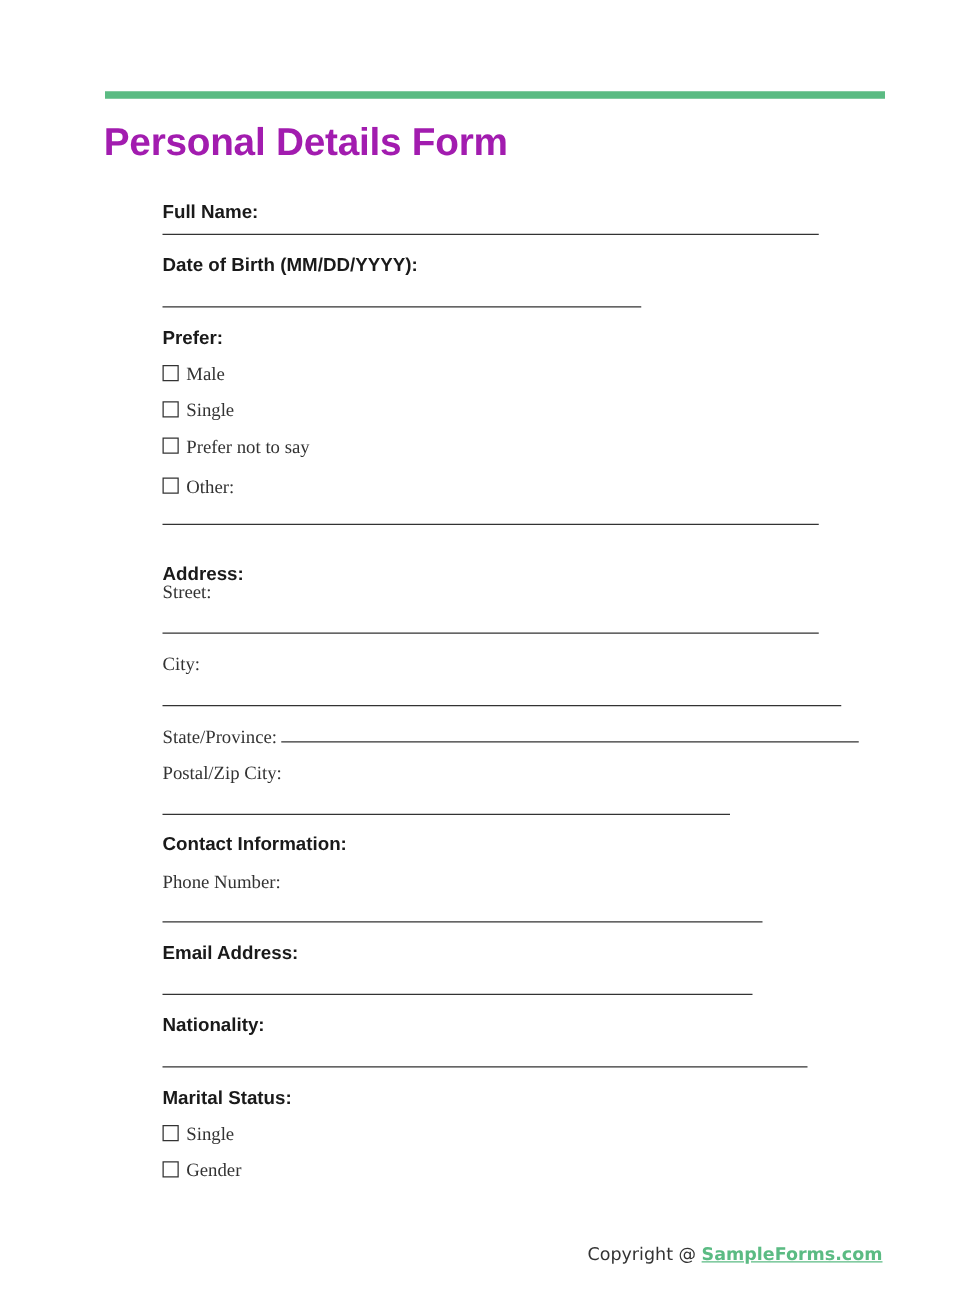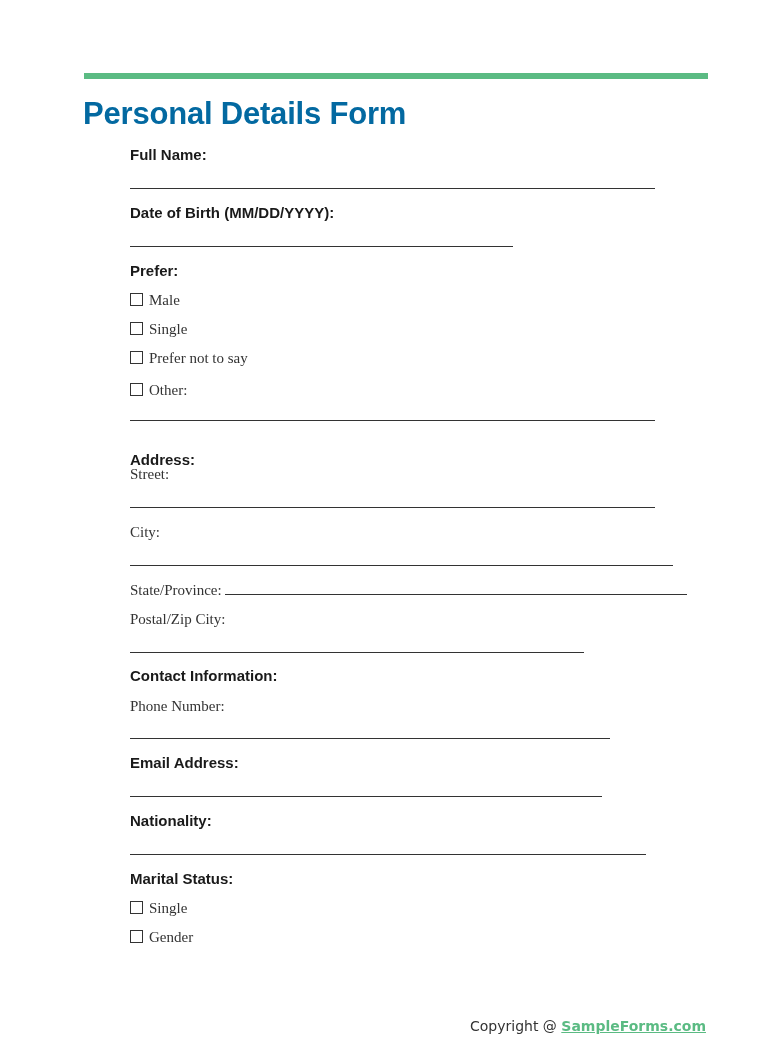--- a/index.html
+++ b/index.html
@@ -1,35 +1,35 @@
 <!DOCTYPE html>
 <html><head>
   <meta charset="utf-8">
   <style>
     html, body { margin: 0; padding: 0; background: #ffffff; }
     body { width: 774px; height: 1044px; position: relative; overflow: hidden; font-family: "Liberation Sans", sans-serif; color: #222222; }
     .top-bar { position: absolute; left: 84px; top: 73px; width: 624px; height: 6px; background: #5bbb83; }
-    .title { position: absolute; left: 83px; top: 96px; font-size: 31px; font-weight: bold; color: #0369a1; letter-spacing: -0.2px; white-space: nowrap; }
+    .title { position: absolute; left: 83px; top: 96px; font-size: 31px; font-weight: bold; color: #a21caf; letter-spacing: -0.2px; white-space: nowrap; }
     .form { position: absolute; left: 130px; top: 142px; width: 600px; }
     .row { position: absolute; left: 0; font-size: 15px; line-height: 20px; white-space: nowrap; }
     .bold { font-weight: bold; color: #1a1a1a; }
     .normal { color: #333333; font-family: Liberation Serif, serif; }
     .line { display: inline-block; height: 0; border-bottom: 1px solid #333333; vertical-align: baseline; }
     .check { display: inline-block; width: 11px; height: 11px; border: 1px solid #333333; margin-right: 6px; vertical-align: -1px; }
-    .footer { position: absolute; right: 68px; top: 996px; font-size: 15px; color: #333333; white-space: nowrap; font-family: "DejaVu Sans", sans-serif; font-size: 14px; margin-top: 22px; }
+    .footer { position: absolute; right: 68px; top: 996px; font-size: 15px; color: #333333; white-space: nowrap; font-family: "DejaVu Sans", sans-serif; font-size: 14px; }
     .footer a { color: #5bbb83; font-weight: bold; text-decoration: underline; }
   </style>
 </head>
 <body>
 
 <div class="top-bar"></div>
 <div class="title">Personal Details Form</div>
 
 <div class="form">
-  <div class="row bold" style="top:3px">Full Name:</div>
+  <div class="row bold" style="top:18px">Full Name:</div>
   <div class="row" style="top:32px"><span class="line" style="width:525px"></span></div>
 
   <div class="row bold" style="top:61px">Date of Birth (MM/DD/YYYY):</div>
   <div class="row" style="top:90px"><span class="line" style="width:383px"></span></div>
 
   <div class="row bold" style="top:119px">Prefer:</div>
   <div class="row normal" style="top:148px"><span class="check"></span><span>Male</span></div>
   <div class="row normal" style="top:177px"><span class="check"></span><span>Single</span></div>
   <div class="row normal" style="top:206px"><span class="check"></span><span>Prefer not to say</span></div>
   <div class="row normal" style="top:238px"><span class="check"></span><span>Other:</span></div>

